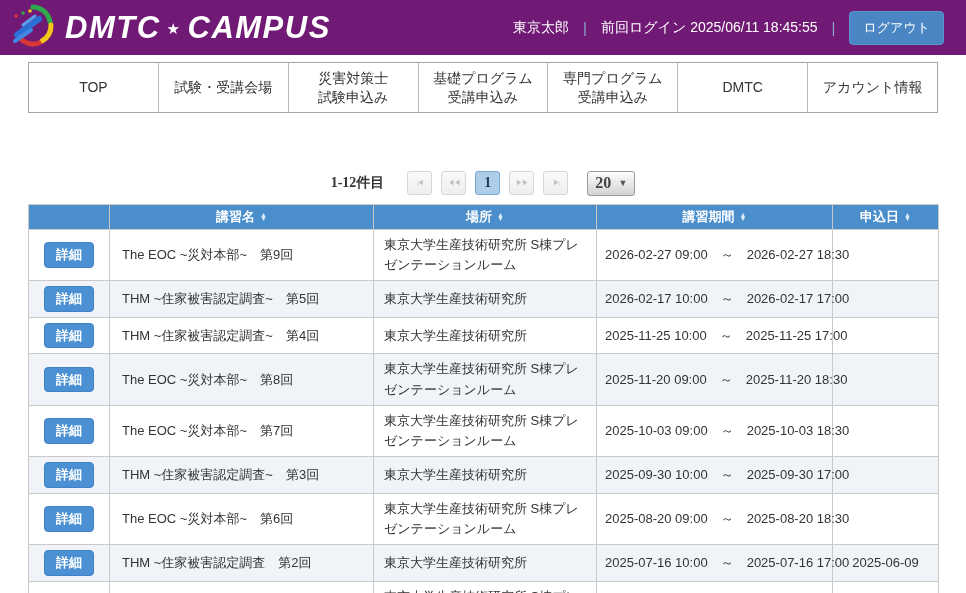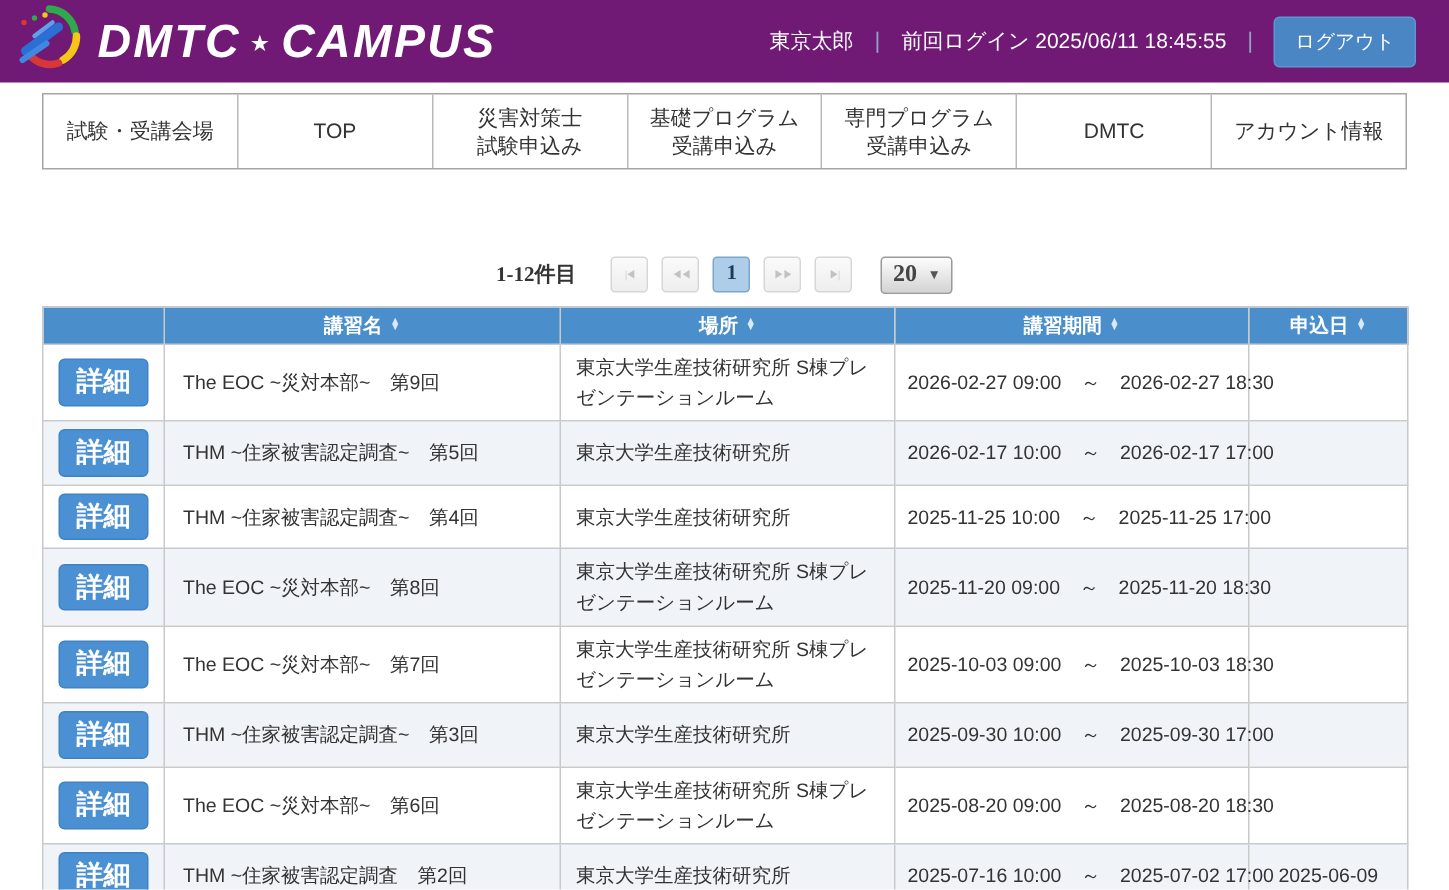--- a/index.html
+++ b/index.html
@@ -57,21 +57,21 @@
     line-height:1.55; }
   tbody tr { background:#fff; }
   tbody tr:nth-child(even) { background:#f0f3f8; }
   td.cell-btn { text-align:center; padding:5px 4px; }
   td.cell-name { text-align:left; padding-left:12px; }
   td.cell-place { text-align:left; padding-left:10px; }
   td.cell-period { text-align:center; white-space:nowrap; }
   td.cell-period .tilde { display:inline-block; margin:0 13px; }
   td.cell-applied { text-align:center; }
   .detail-btn { background:#4a90d2; color:#fff; border:1px solid #3f83c4;
-    border-radius:4px; font-size:18px; font-weight:bold; padding:4px 11px;
+    border-radius:4px; font-size:13px; font-weight:bold; padding:4px 11px;
     cursor:pointer; line-height:1.2; }
 </style>
 </head>
 <body>
 
 <div class="topbar">
   <div class="logo-wrap">
     <span>
       <svg width="48" height="46" viewBox="0 0 48 46">
         <path d="M24 4 A18 18 0 0 1 41 19" fill="none" stroke="#2faa4a" stroke-width="5" stroke-linecap="round"></path>
@@ -94,22 +94,22 @@
   <div class="topbar-right">
     <span>東京太郎</span>
     <span class="tb-sep">|</span>
     <span>前回ログイン 2025/06/11 18:45:55</span>
     <span class="tb-sep">|</span>
     <button class="logout-btn">ログアウト</button>
   </div>
 </div>
 
 <div class="nav">
+  <div class="nav-item">TOP</div>
   <div class="nav-item">試験・受講会場</div>
-  <div class="nav-item">TOP</div>
   <div class="nav-item">災害対策士
 試験申込み</div>
   <div class="nav-item">基礎プログラム
 受講申込み</div>
   <div class="nav-item">専門プログラム
 受講申込み</div>
   <div class="nav-item">DMTC</div>
   <div class="nav-item">アカウント情報</div>
 </div>
 
@@ -269,21 +269,21 @@
     <td class="cell-applied"></td>
   </tr>
 
   <tr>
     <td class="cell-btn">
       <button class="detail-btn">詳細</button>
     </td>
     <td class="cell-name">THM ~住家被害認定調査　第2回</td>
     <td class="cell-place">東京大学生産技術研究所</td>
     <td class="cell-period">
-      <span>2025-07-16 10:00</span><span class="tilde">～</span><span>2025-07-02 17:00</span>
+      <span>2025-07-16 10:00</span><span class="tilde">～</span><span>2025-07-16 17:00</span>
     </td>
     <td class="cell-applied">2025-06-09</td>
   </tr>
 
   <tr>
     <td class="cell-btn">
       
     </td>
     <td class="cell-name">The EOC ~災対本部~　第5回</td>
     <td class="cell-place">東京大学生産技術研究所 S棟プレゼンテーションルーム</td>

